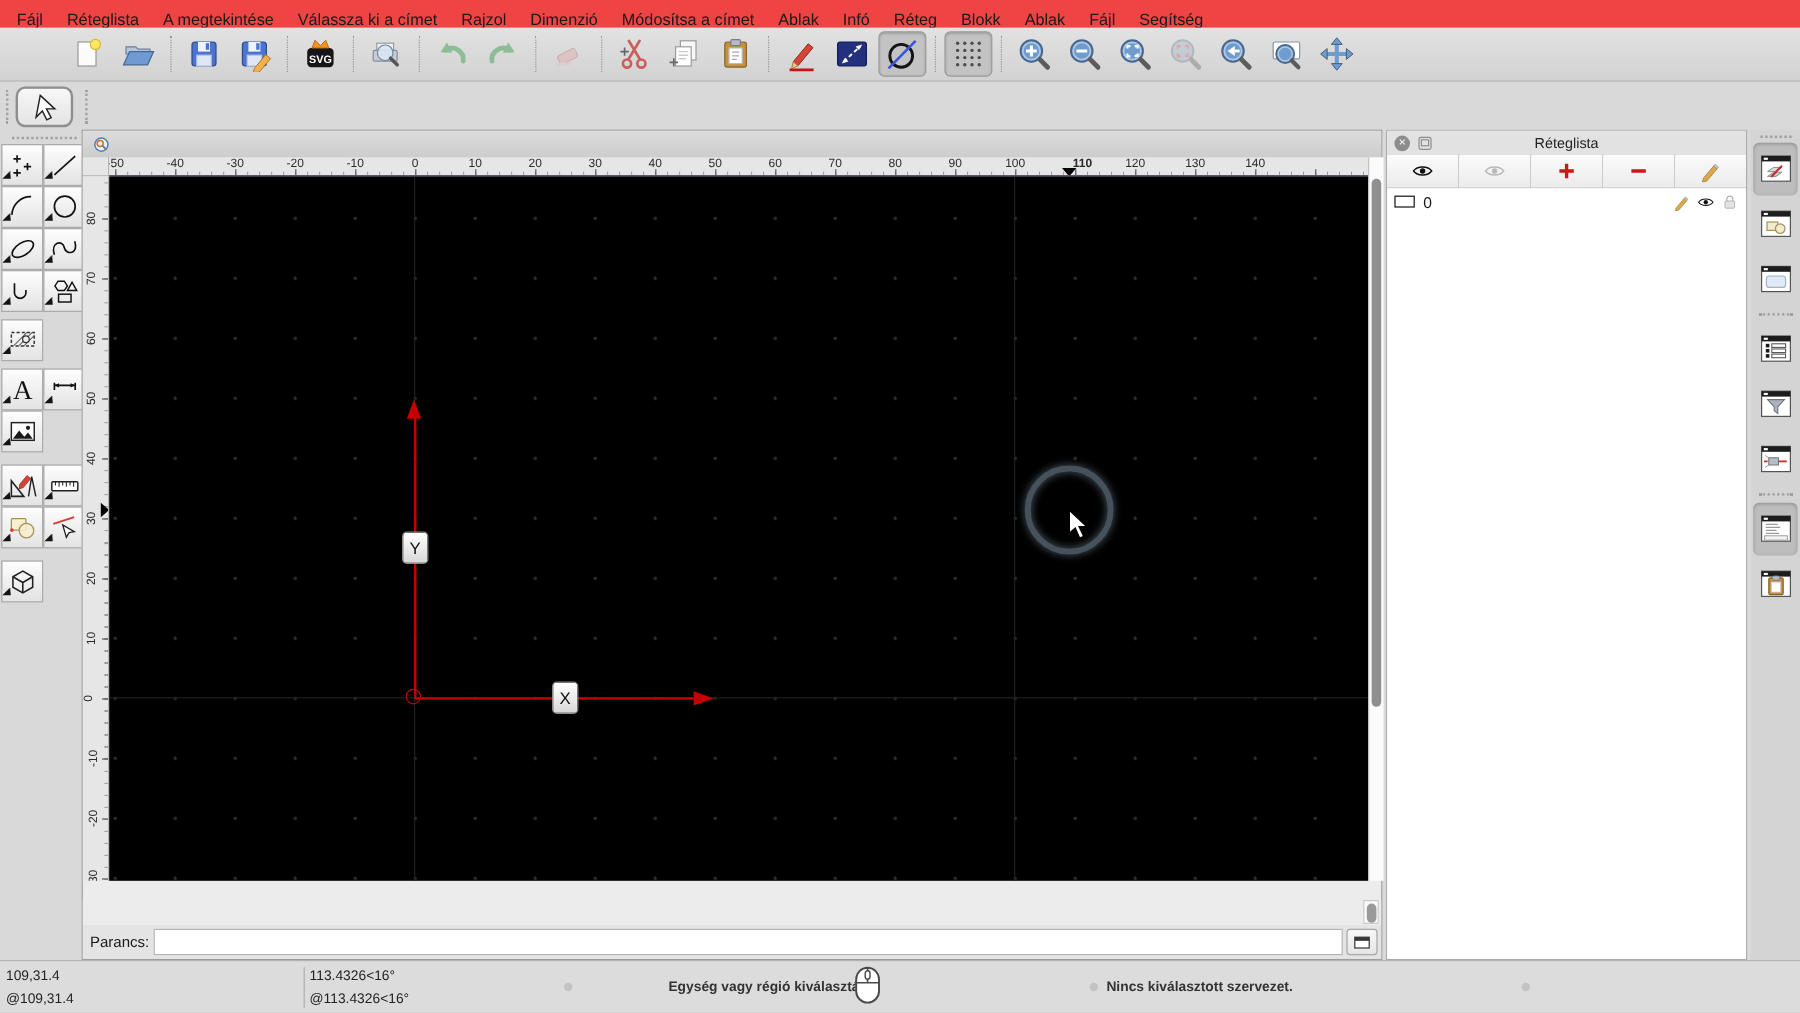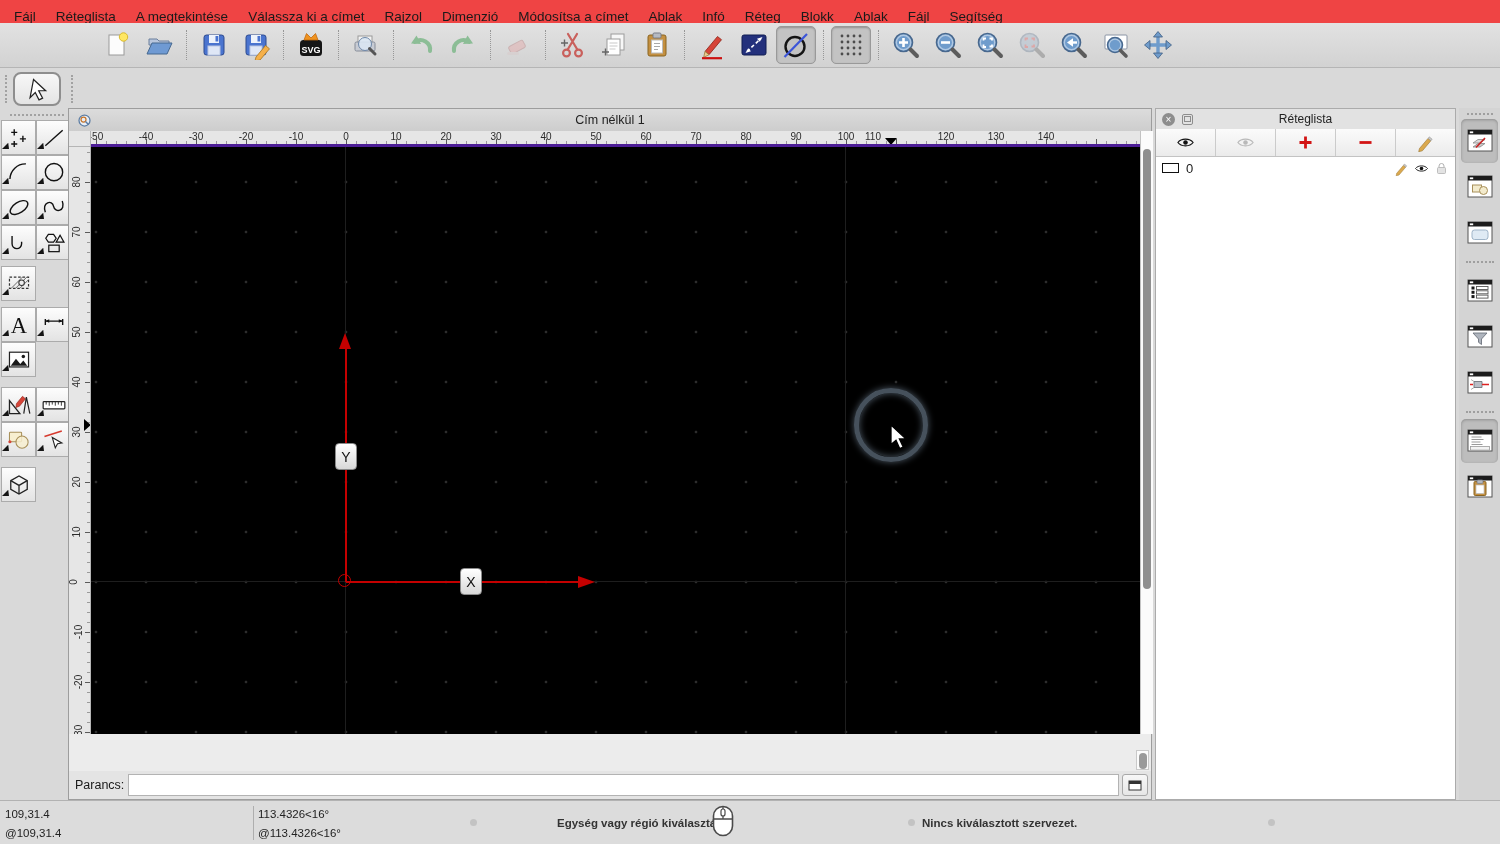--- a/index.html
+++ b/index.html
@@ -7,21 +7,21 @@
        font-family:"Liberation Sans",sans-serif;color:#1a1a1a;}
 
   
   .menubar{position:absolute;left:0;top:0;width:1500px;height:34px;background:#ef4444;
            border-bottom:1px solid #c9c9c9;display:flex;align-items:center;padding-left:4px;box-sizing:border-box;}
   .menuitem{font-size:13.5px;padding:0 10px;line-height:22px;white-space:nowrap;cursor:default;}
 
   
   .toolbar{position:absolute;left:0;top:23px;width:1500px;height:45px;
            background:linear-gradient(#e2e2e2,#d2d2d2);border-bottom:1px solid #b5b5b5;
-           display:flex;align-items:center;padding-left:96px;box-sizing:border-box;}
+           display:flex;align-items:center;padding-left:52px;box-sizing:border-box;}
   .tbtn{width:40px;height:38px;display:flex;align-items:center;justify-content:center;
         border:1px solid transparent;border-radius:5px;background:transparent;padding:0;margin:0 1px;}
   .tbtn.pressed{background:#c3c3c3;border-color:#999;box-shadow:inset 0 1px 2px rgba(0,0,0,.25);}
   .tbtn.disabled{opacity:.45;}
   .tsep{width:0;height:30px;border-left:1px dotted #979797;margin:0 6px;}
 
   
   .selwrap{position:absolute;left:0;top:70px;width:76px;height:38px;display:flex;align-items:center;}
   .vdots{height:28px;border-left:2px dotted #a2a2a2;margin-left:5px;}
   .selbtn{width:48px;height:34px;margin-left:6px;border:2px solid #8e8e8e;border-radius:8px;
@@ -38,21 +38,21 @@
   
   .mdi{position:absolute;left:68px;top:108px;width:1084px;height:692px;background:#ececec;
        border:1px solid #9d9d9d;box-sizing:border-box;}
   .mdi-title{position:absolute;left:0;top:0;right:0;height:22px;background:linear-gradient(#dcdcdc,#cdcdcd);
        border-bottom:1px solid #b3b3b3;display:flex;align-items:center;}
   .mdi-icon{margin-left:8px;display:flex;}
   .mdi-title-text{position:absolute;left:0;right:0;text-align:center;font-size:12.5px;color:#222;}
   .corner{position:absolute;left:0;top:22px;width:22px;height:16px;background:#e6e6e6;
        border-right:1px solid #b5b5b5;border-bottom:1px solid #b5b5b5;box-sizing:border-box;}
   .hruler{position:absolute;left:22px;top:22px;width:1049px;height:16px;background:#e6e6e6;
-       border-bottom:3px solid #4c1d95;box-sizing:border-box;overflow:hidden;}
+       border-bottom:1px solid #4c1d95;box-sizing:border-box;overflow:hidden;}
   .vruler{position:absolute;left:0;top:38px;width:22px;height:587px;background:#e6e6e6;
        border-right:1px solid #b5b5b5;box-sizing:border-box;overflow:hidden;}
   .hlab{position:absolute;top:0;transform:translateX(-50%);font-size:10px;color:#2b2b2b;}
   .htick{position:absolute;bottom:0;width:1px;height:5px;background:#5a5a5a;}
   .hminor{position:absolute;left:0;right:0;bottom:0;height:3px;
        background:repeating-linear-gradient(to right,#9a9a9a 0 1px,transparent 1px 10px);background-position-x:5px;}
   .vlab{position:absolute;left:2px;transform:translateY(-50%) rotate(-90deg);font-size:10px;color:#2b2b2b;}
   .vtick{position:absolute;right:0;width:5px;height:1px;background:#5a5a5a;}
   .vminor{position:absolute;top:0;bottom:0;right:0;width:3px;
        background:repeating-linear-gradient(to bottom,#9a9a9a 0 1px,transparent 1px 10px);background-position-y:5px;}
@@ -504,21 +504,20 @@
             <path d="M5.5 10 L15 15.5 24.5 10 M15 15.5 V25.5" fill="none" stroke="#222" stroke-width="1.5"></path>
           </svg>
           <span class="corner"></span>
         </button>
         <div class="pblank"></div>
       </div>
     </div>
 
   <div class="mdi">
     <div class="mdi-title">
-      <span class="mdi-title-text">Cím nélkül 1</span>
       <span class="mdi-icon" id="appicon">
           <svg width="15" height="15" viewBox="0 0 30 30">
             <circle cx="15" cy="15" r="11" fill="#e8eef6" stroke="#5b7ca3" stroke-width="2.5"></circle>
             <circle cx="13" cy="13" r="5" fill="none" stroke="#c8762a" stroke-width="2.5"></circle>
             <path d="M17 17 L23 23" stroke="#5b7ca3" stroke-width="3"></path>
           </svg>
         </span>
     </div>
     <div class="corner"></div>
     <div class="hruler" id="hruler">
@@ -548,21 +547,21 @@
         <span class="hlab" style="left: 555px;">60</span>
         <div class="htick" style="left: 555px;"></div>
         <span class="hlab" style="left: 605px;">70</span>
         <div class="htick" style="left: 605px;"></div>
         <span class="hlab" style="left: 655px;">80</span>
         <div class="htick" style="left: 655px;"></div>
         <span class="hlab" style="left: 705px;">90</span>
         <div class="htick" style="left: 705px;"></div>
         <span class="hlab" style="left: 755px;">100</span>
         <div class="htick" style="left: 755px;"></div>
-        <span class="hlab" style="left: 782px;">110</span>
+        <span class="hlab" style="left: 811px; font-weight: bold;">110</span>
         <div class="htick" style="left: 805px;"></div>
         <span class="hlab" style="left: 855px; text-align: right;">120</span>
         <div class="htick" style="left: 855px;"></div>
         <span class="hlab" style="left: 905px;">130</span>
         <div class="htick" style="left: 905px;"></div>
         <span class="hlab" style="left: 955px;">140</span>
         <div class="htick" style="left: 955px;"></div>
         <span class="hlab" style="left: 1059px;">150</span>
         <div class="htick" style="left: 1005px;"></div>
         <div class="hmarker" style="left: 794px;"></div>

